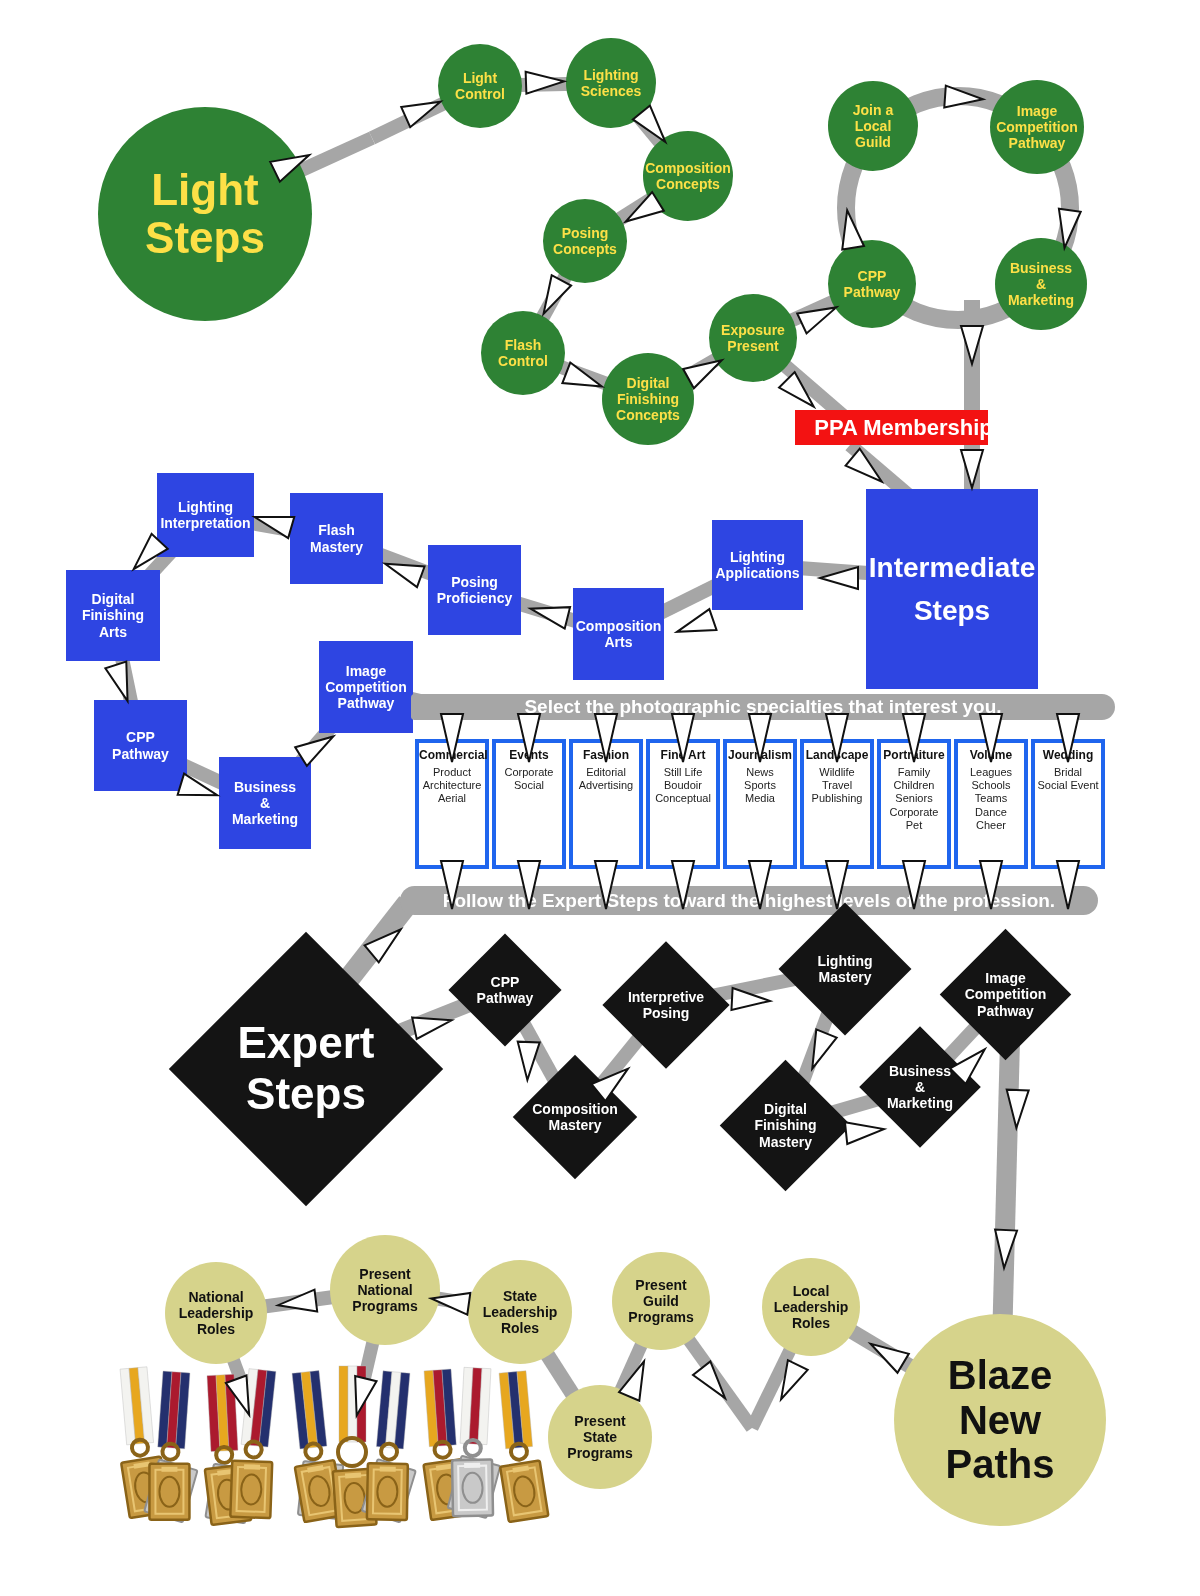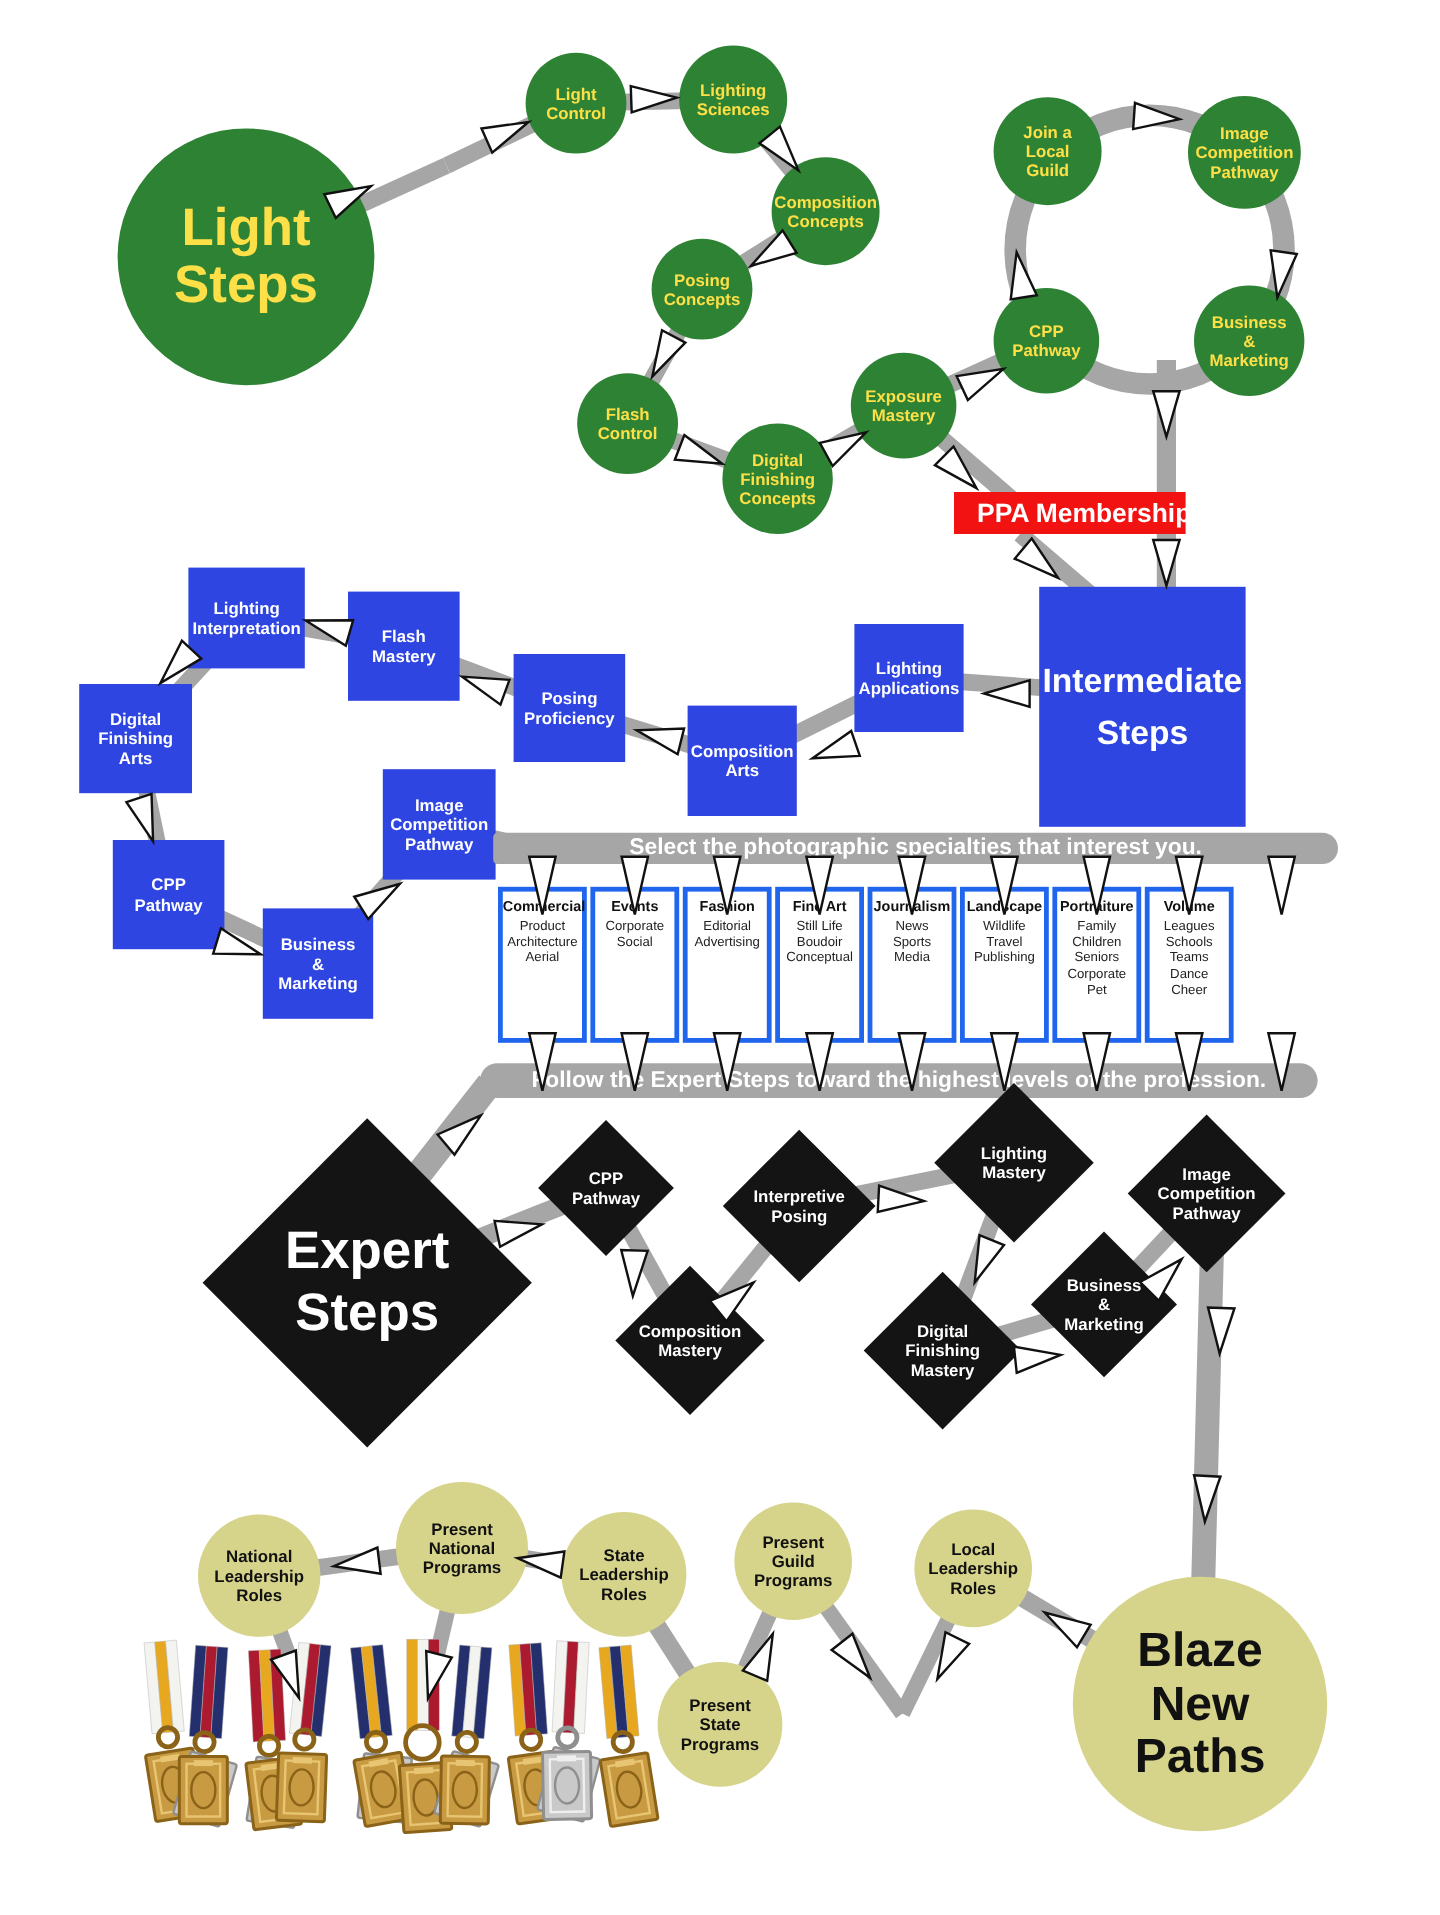--- a/index.html
+++ b/index.html
@@ -238,21 +238,21 @@
   <div class="node gc" style="left:643px;top:131px;width:90px;height:90px;">Composition
 Concepts</div>
   <div class="node gc" style="left:543px;top:199px;width:84px;height:84px;">Posing
 Concepts</div>
   <div class="node gc" style="left:481px;top:311px;width:84px;height:84px;">Flash
 Control</div>
   <div class="node gc" style="left:602px;top:353px;width:92px;height:92px;">Digital
 Finishing
 Concepts</div>
   <div class="node gc" style="left:709px;top:294px;width:88px;height:88px;">Exposure
-Mastery</div>
+Present</div>
 
   <div class="node gc" style="left:828px;top:81px;width:90px;height:90px;">Join a
 Local
 Guild</div>
   <div class="node gc" style="left:990px;top:80px;width:94px;height:94px;">Image
 Competition
 Pathway</div>
   <div class="node gc" style="left:995px;top:238px;width:92px;height:92px;">Business
 &amp;
 Marketing</div>
@@ -329,20 +329,25 @@
 Corporate
 Pet</div>
   </div>
   <div class="spec-box" style="left:954px;">
     <div class="spec-title">Volume</div>
     <div class="spec-items">Leagues
 Schools
 Teams
 Dance
 Cheer</div>
+  </div>
+  <div class="spec-box" style="left:1031px;">
+    <div class="spec-title">Wedding</div>
+    <div class="spec-items">Bridal
+Social Event</div>
   </div>
 
   <div class="banner gray-banner" id="follow-banner" style="left:400px;top:886px;width:698px;height:29px;">Follow the Expert Steps toward the highest levels of the profession.</div>
 
   <div class="node diamond" style="left:209px;top:972px;width:194px;height:194px;">
     <span class="dbg"></span>
     <span class="dlabel dlabel-xl">Expert
 Steps</span>
   </div>
   <div class="node diamond" style="left:465px;top:950px;width:80px;height:80px;">

